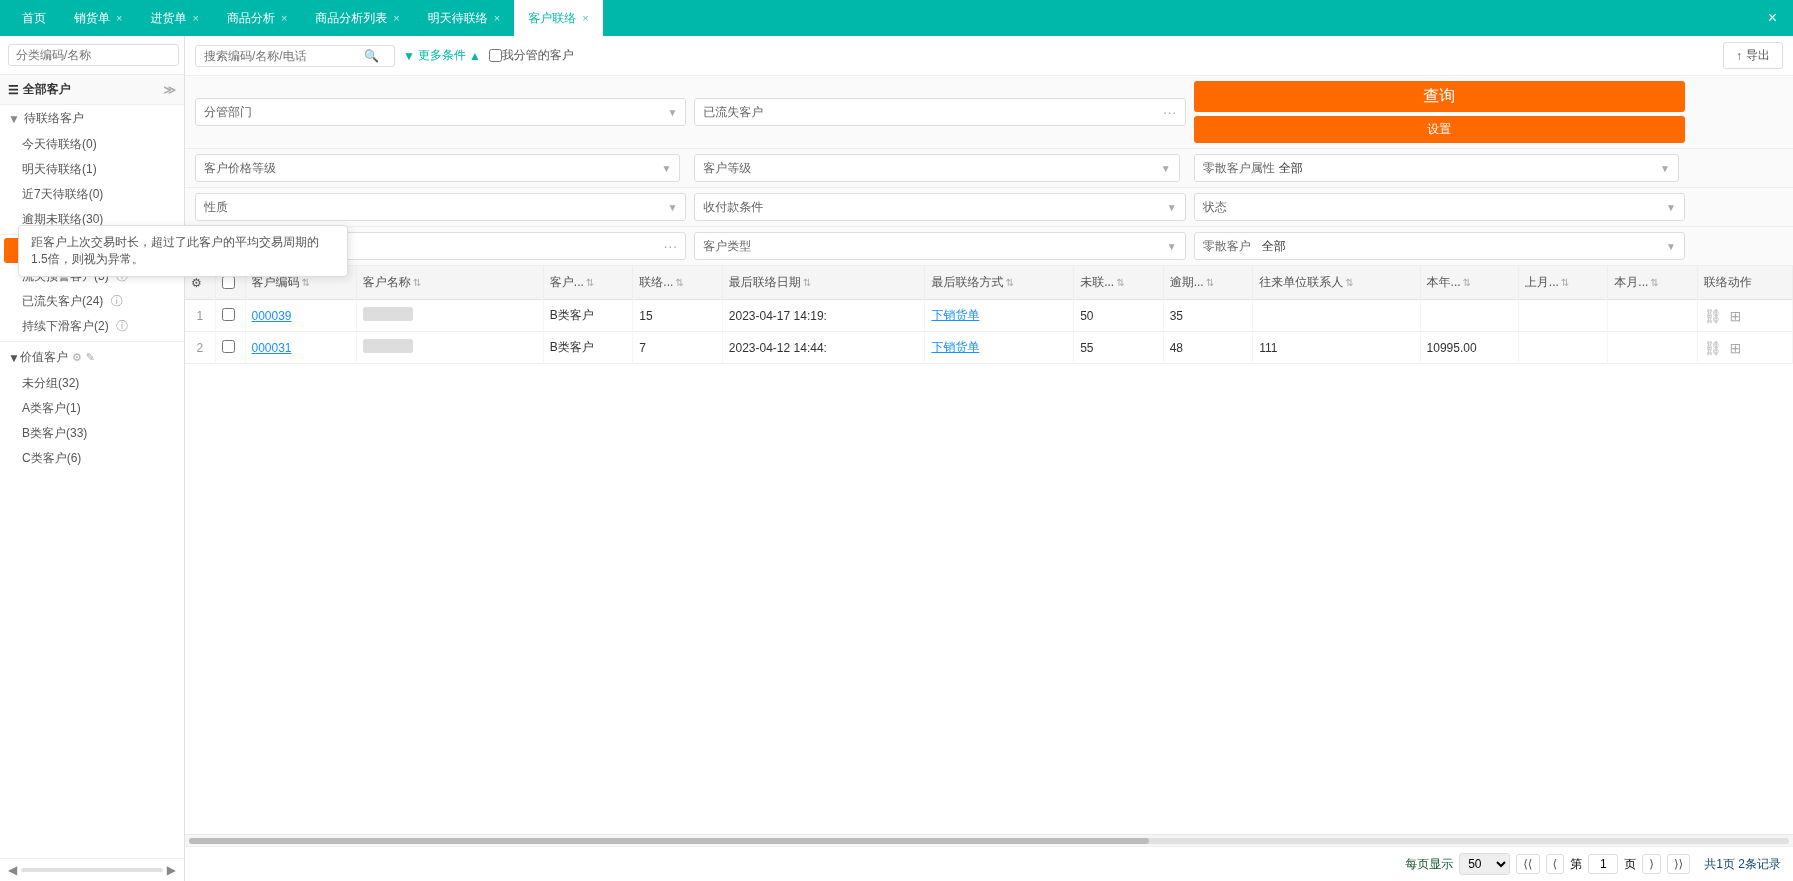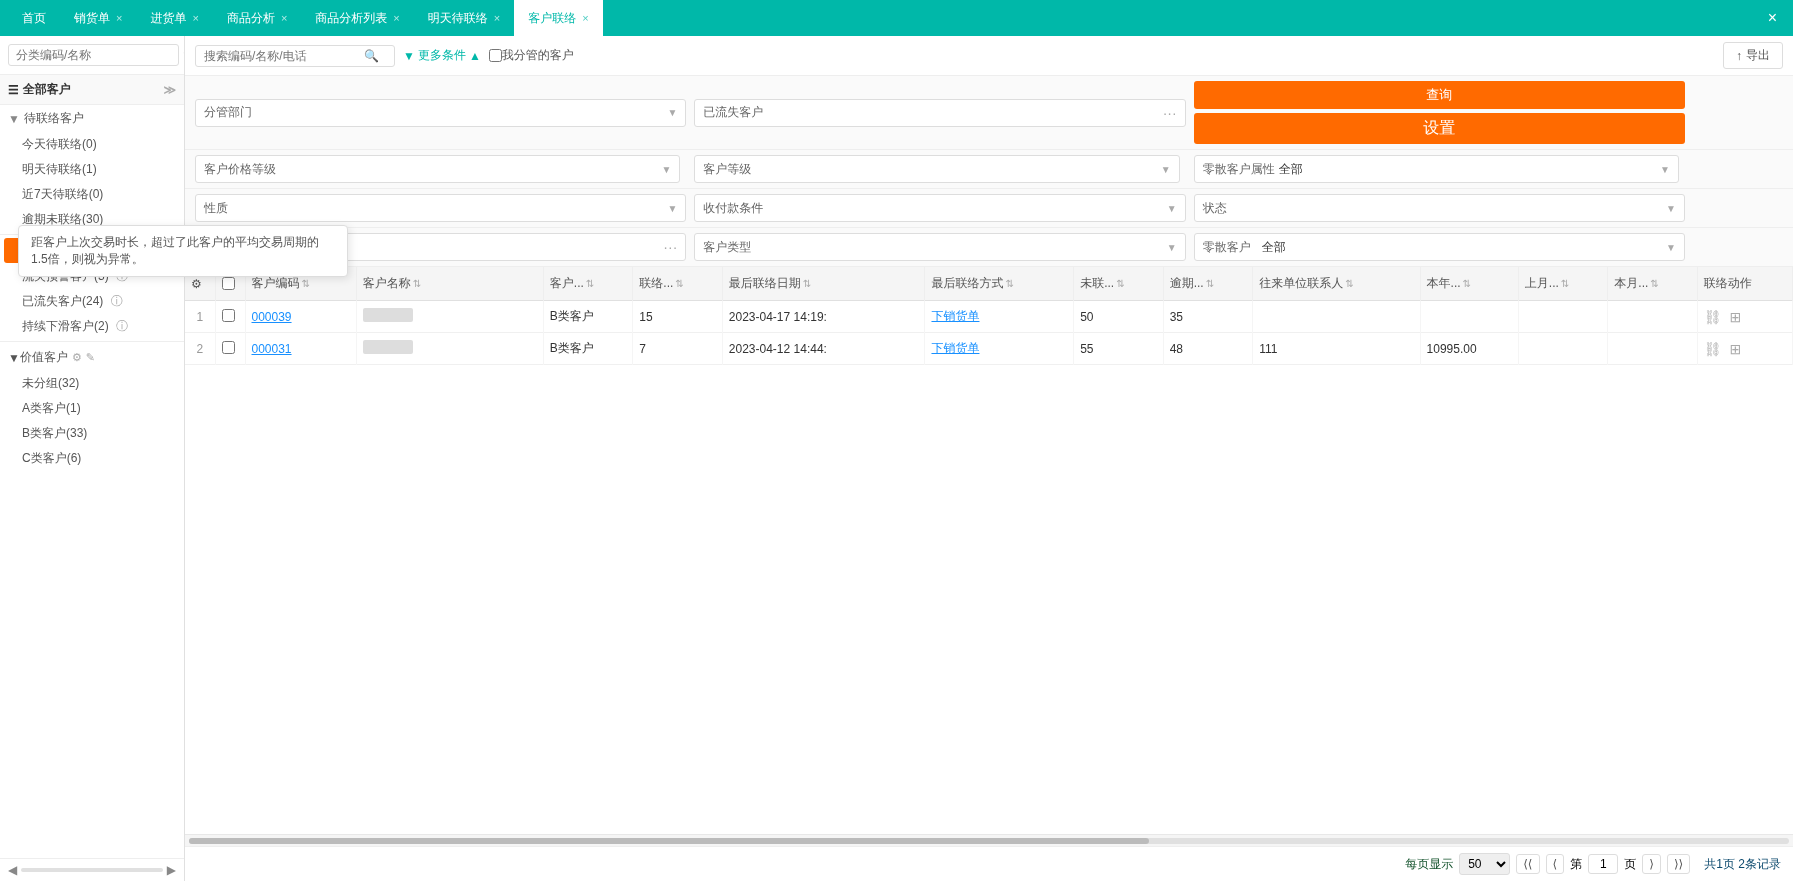--- a/index.html
+++ b/index.html
@@ -225,30 +225,30 @@
       color: #aaa;
       font-size: 14px;
     }
     .btn-query {
       background: #ff6a00;
       color: white;
       border: none;
       border-radius: 3px;
       padding: 5px 16px;
       cursor: pointer;
-      font-size: 13px;
+      font-size: 16px;
     }
     .btn-settings {
       background: #ff6a00;
       color: white;
       border: none;
       border-radius: 3px;
       padding: 5px 16px;
       cursor: pointer;
-      font-size: 16px;
+      font-size: 12px;
     }
 
     
     .table-container {
       flex: 1;
       overflow: auto;
       background: white;
     }
     table {
       width: 100%;

